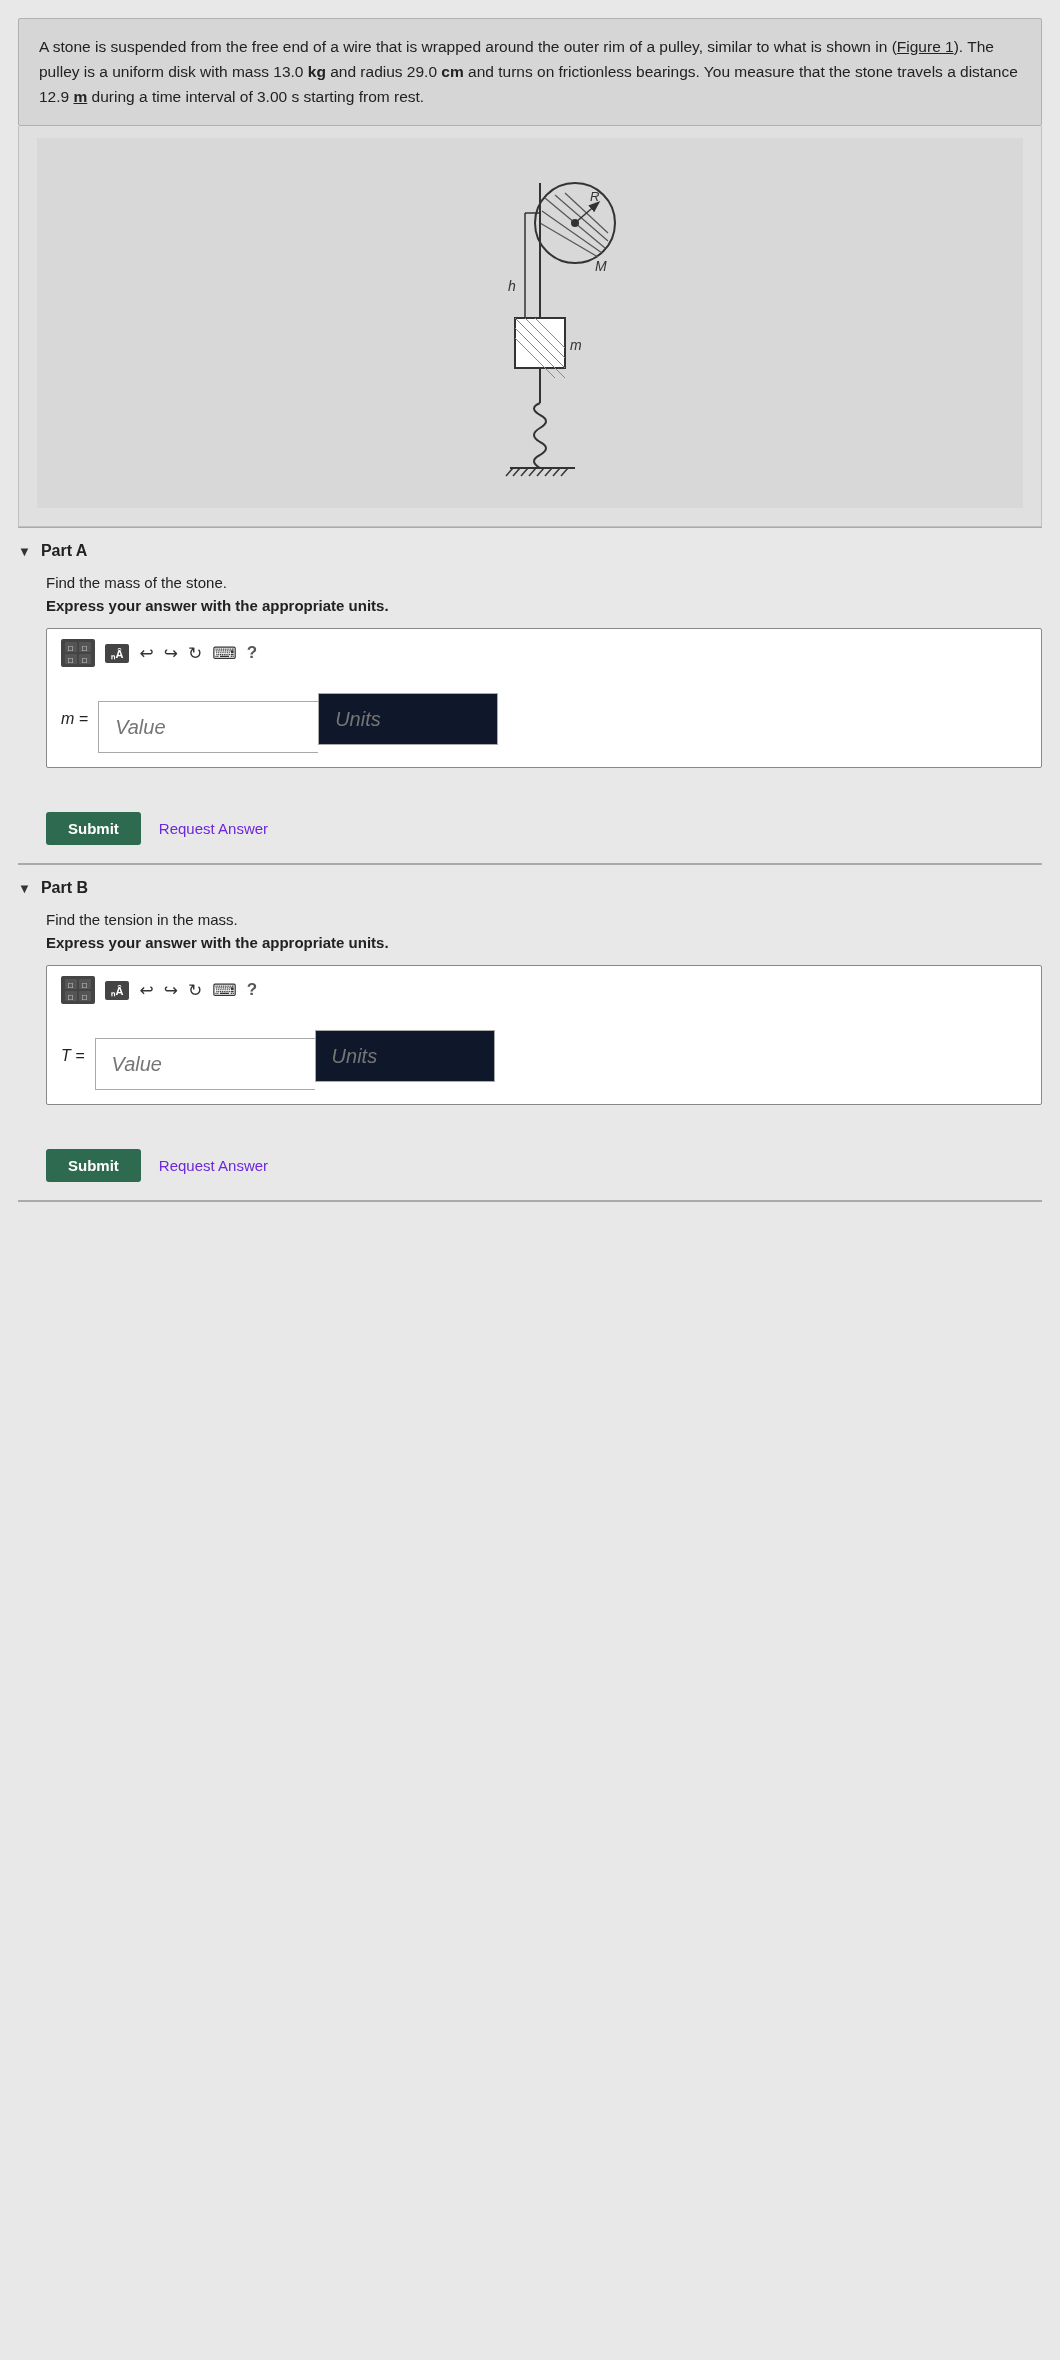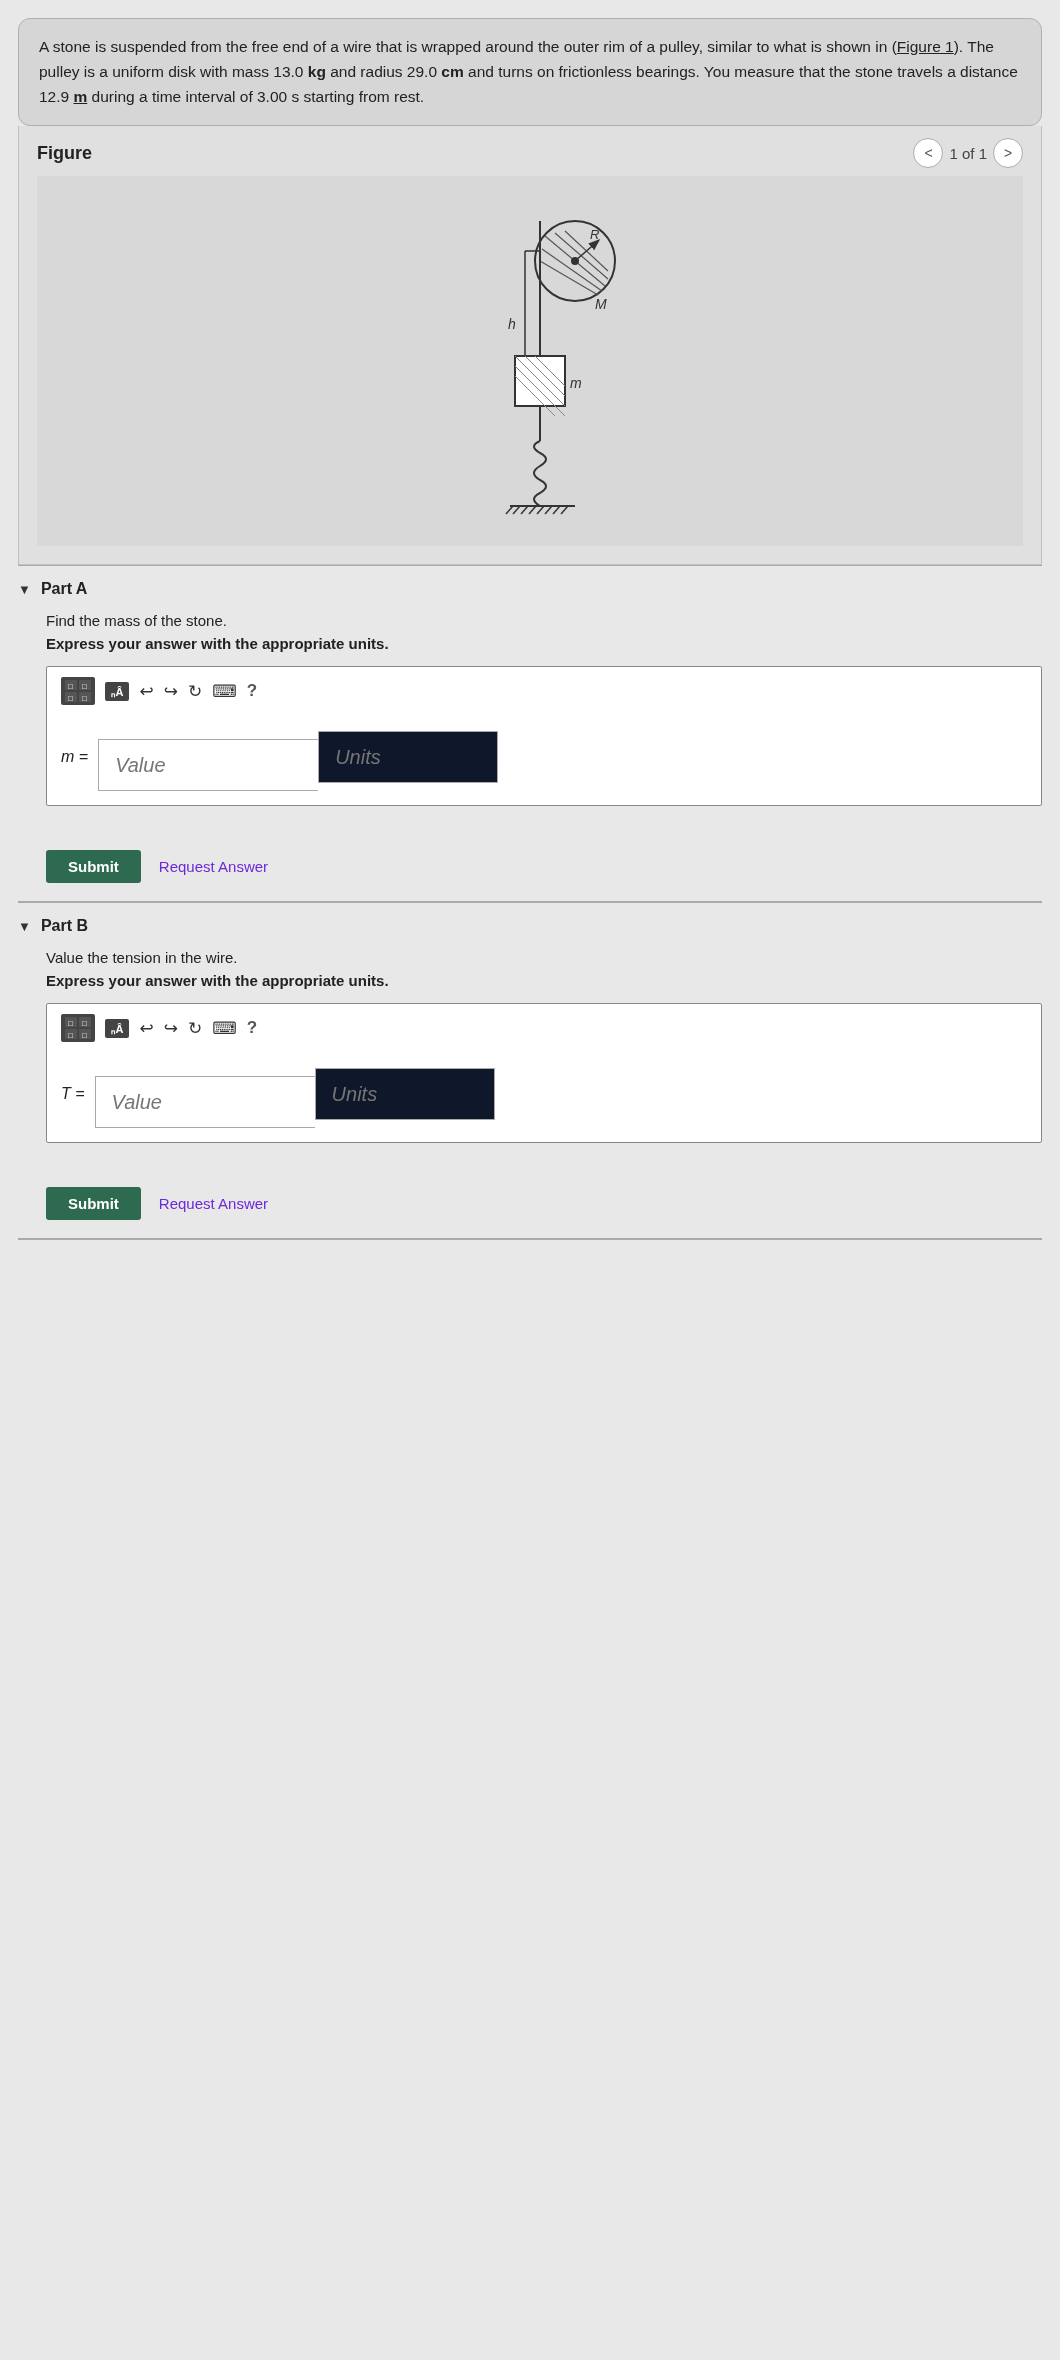--- a/index.html
+++ b/index.html
@@ -17,21 +17,21 @@
       padding: 0;
     }
     
     .problem-box {
       background: #d6d6d6;
       border: 1px solid #b0b0b0;
       margin: 18px 18px 0 18px;
       padding: 16px 20px;
       font-size: 15.5px;
       line-height: 1.6;
-      border-radius: 12px;
+      border-radius: 2px;
     }
     .problem-box span.underline {
       text-decoration: underline;
     }
     
     .figure-section {
       margin: 0 18px;
       background: #e0e0e0;
       border: 1px solid #c0c0c0;
       border-top: none;
@@ -254,28 +254,20 @@
     <span>
       A stone is suspended from the free end of a wire that is wrapped around the
       outer rim of a pulley, similar to what is shown in (<span class="underline">Figure 1</span>). The pulley is a
       uniform disk with mass 13.0 <strong>kg</strong> and radius 29.0 <strong>cm</strong> and turns on
       frictionless bearings. You measure that the stone travels a distance 12.9 <strong><u>m</u></strong>
       during a time interval of 3.00 s starting from rest.
     </span>
   </div>
 
   <div class="figure-section">
-    <div class="figure-header">
-      <span class="figure-title">Figure</span>
-      <div class="figure-nav">
-        <div class="nav-btn">&lt;</div>
-        <span class="nav-label">1 of 1</span>
-        <div class="nav-btn">&gt;</div>
-      </div>
-    </div>
 
     <div class="diagram-area">
       <svg class="diagram-svg" width="300" height="340" viewBox="0 0 300 340">
 
         <line x1="160" y1="30" x2="160" y2="60" stroke="#333" stroke-width="2"></line>
 
         <circle cx="195" cy="70" r="40" fill="none" stroke="#333" stroke-width="2"></circle>
 
         <line x1="165" y1="45" x2="225" y2="95" stroke="#555" stroke-width="1.2"></line>
         <line x1="175" y1="42" x2="228" y2="88" stroke="#555" stroke-width="1.2"></line>
@@ -392,21 +384,21 @@
   </div>
 
   <hr class="section-divider">
 
   <div class="part-section">
     <div class="part-header">
       <span class="part-arrow">▼</span>
       <span class="part-title">Part B</span>
     </div>
     <div class="part-content">
-      <p class="part-instruction">Value the tension in the wire.</p>
+      <p class="part-instruction">Find the tension in the mass.</p>
       <p class="part-instruction-bold">Express your answer with the appropriate units.</p>
 
       <div class="answer-box">
 
         <div class="toolbar">
           <span class="toolbar-matrix-icon">
             <svg width="28" height="24" viewBox="0 0 28 24">
               <rect x="1" y="1" width="12" height="10" rx="1" fill="#555"></rect>
               <rect x="15" y="1" width="12" height="10" rx="1" fill="#555"></rect>
               <rect x="1" y="13" width="12" height="10" rx="1" fill="#555"></rect>

